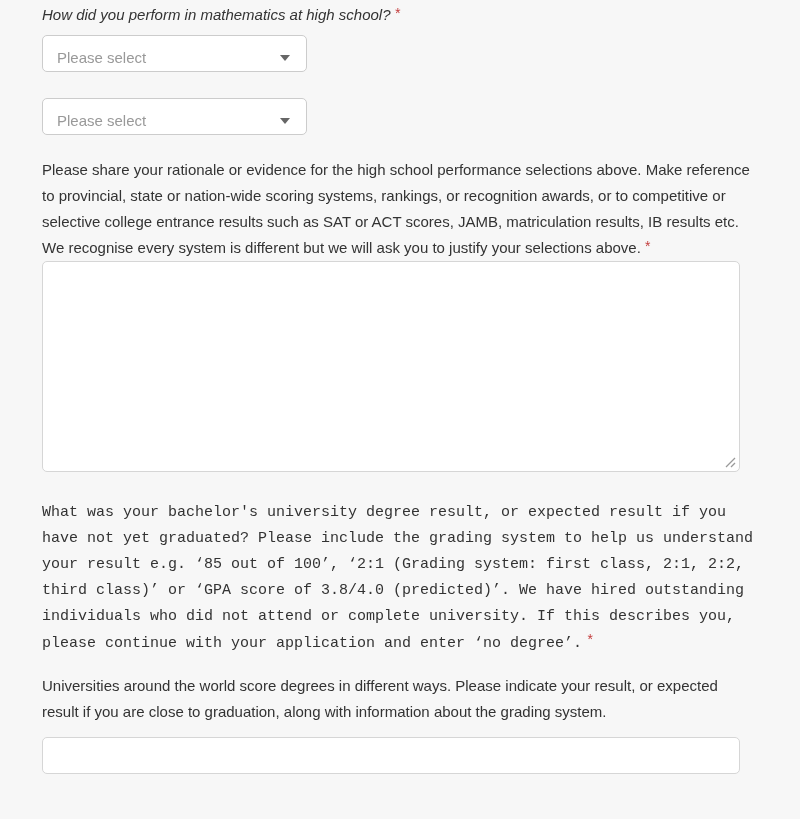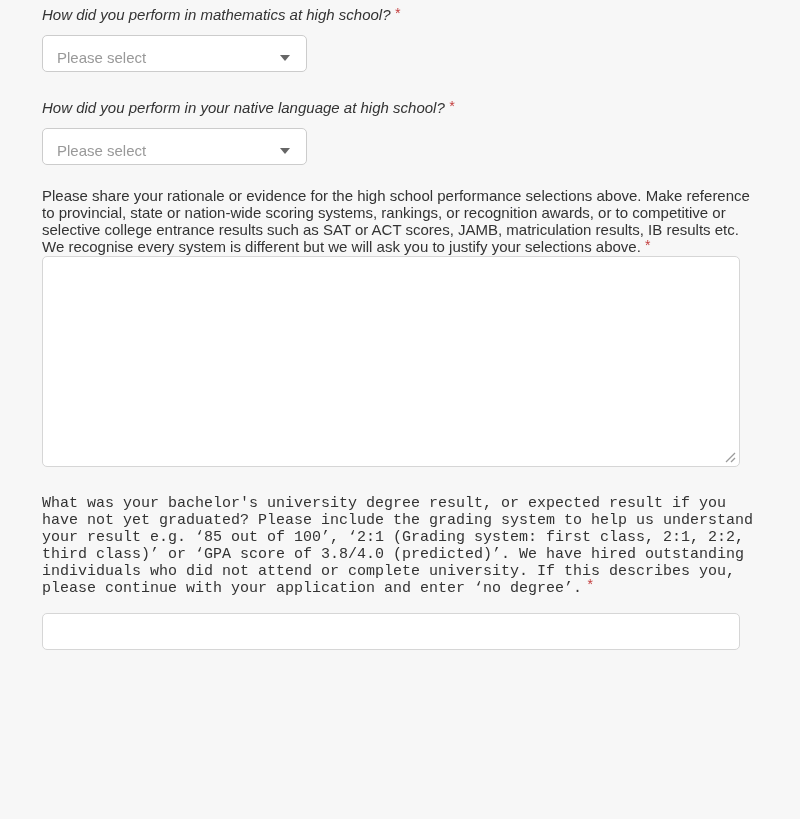--- a/index.html
+++ b/index.html
@@ -22,21 +22,21 @@
   }
   .form{width:698px;}
   .qlabel{
     margin:0 0 10px 0;
     line-height:19px;
     font-size:15px;
     font-style:italic;
   }
   .para{
     width:712px;
-    line-height:17px;
+    line-height:26px;
     margin:0;
   }
   .req{
     color:var(--req);
     margin-left:4px;
     font-size:14px;
     position:relative;
     top:-2px;
   }
   .select{
@@ -98,36 +98,36 @@
 
   <div>
     <p class="qlabel"><span>How did you perform in mathematics at high school?</span><span class="req">*</span></p>
     <div class="select mb26" role="button" aria-haspopup="listbox">
       <span class="sel-value">Please select</span>
       <span class="caret"></span>
     </div>
   </div>
 
   <div class="group-selects2">
-    <p class="qlabel"><span>How did you perform in your native language at high school?</span><span class="req">*</span></p>
     <div class="select" role="button" aria-haspopup="listbox">
       <span class="sel-value">Please select</span>
       <span class="caret"></span>
     </div>
   </div>
 
   <div>
     <p class="para"><span>Please share your rationale or evidence for the high school performance selections above. Make reference to provincial, state or nation-wide scoring systems, rankings, or recognition awards, or to competitive or selective college entrance results such as SAT or ACT scores, JAMB, matriculation results, IB results etc. We recognise every system is different but we will ask you to justify your selections above.</span><span class="req">*</span></p>
     <div class="ta-wrap">
       <textarea class="big" value="" style=""></textarea>
       <svg class="grip" width="13" height="13" viewBox="0 0 13 13">
         <line x1="3" y1="12" x2="12" y2="3" stroke="#9a9a9a" stroke-width="1.3"></line>
         <line x1="8" y1="12" x2="12" y2="8" stroke="#9a9a9a" stroke-width="1.3"></line>
       </svg>
     </div>
   </div>
 
   <div>
     <p class="para para-gap16"><span>What was your bachelor's university degree result, or expected result if you have not yet graduated? Please include the grading system to help us understand your result e.g. ‘85 out of 100’, ‘2:1 (Grading system: first class, 2:1, 2:2, third class)’ or ‘GPA score of 3.8/4.0 (predicted)’. We have hired outstanding individuals who did not attend or complete university. If this describes you, please continue with your application and enter ‘no degree’.</span><span class="req">*</span></p>
+    <p class="para para-gap12">Universities around the world score degrees in different ways. Please indicate your result, or expected result if you are close to graduation, along with information about the grading system.</p>
     <input class="line" type="text" value="" style="">
   </div>
 
 </div>
 
 </body></html>

